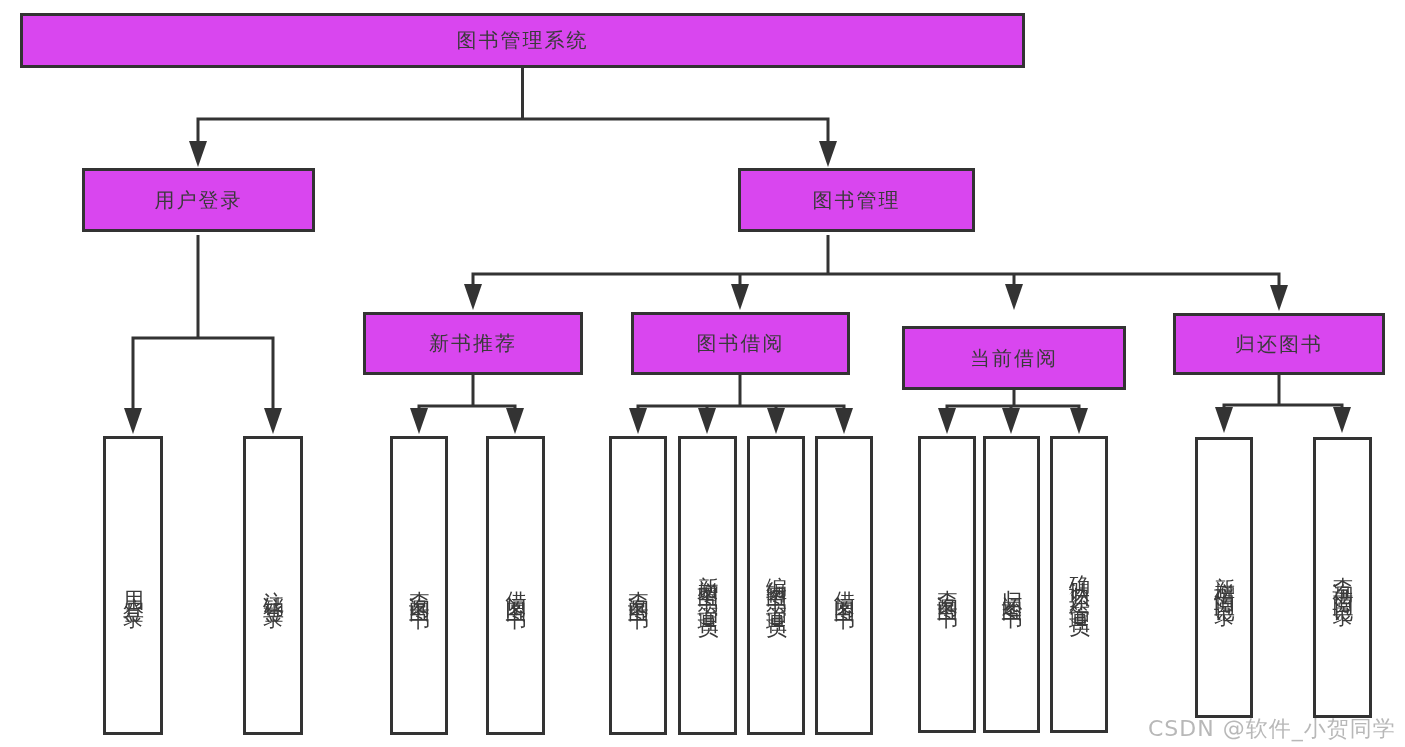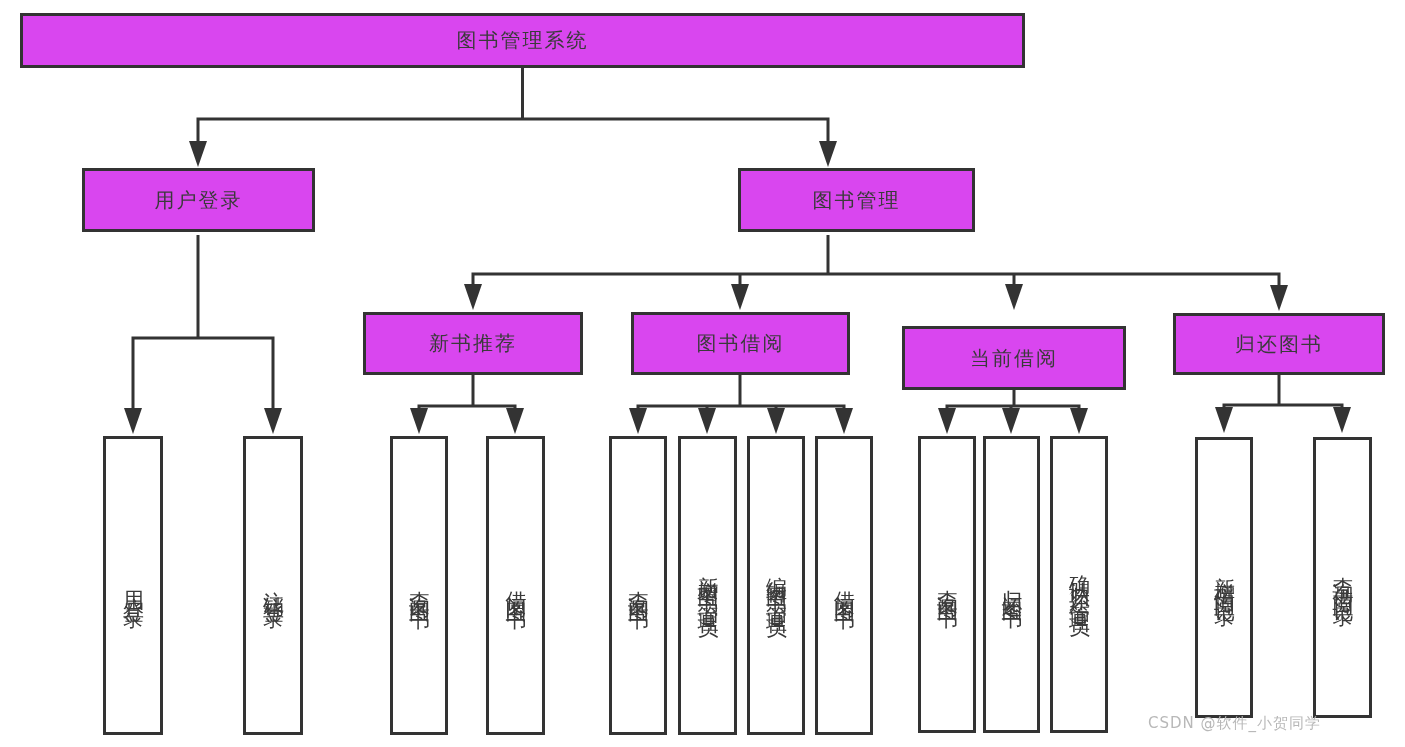--- a/index.html
+++ b/index.html
@@ -36,21 +36,21 @@
     text-orientation:mixed;
     font-size:21px;
     letter-spacing:6px;
     line-height:1;
     white-space:nowrap;
   }
   #watermark{
     position:absolute;
     left:1148px;top:714px;
     width:257px;
-    font-size:15px;
+    font-size:22px;
     color:#b8b8b8;
     letter-spacing:1px;
     white-space:nowrap;
     z-index:10;
   }
 </style>
 </head>
 <body>
 
 <div id="chart">

